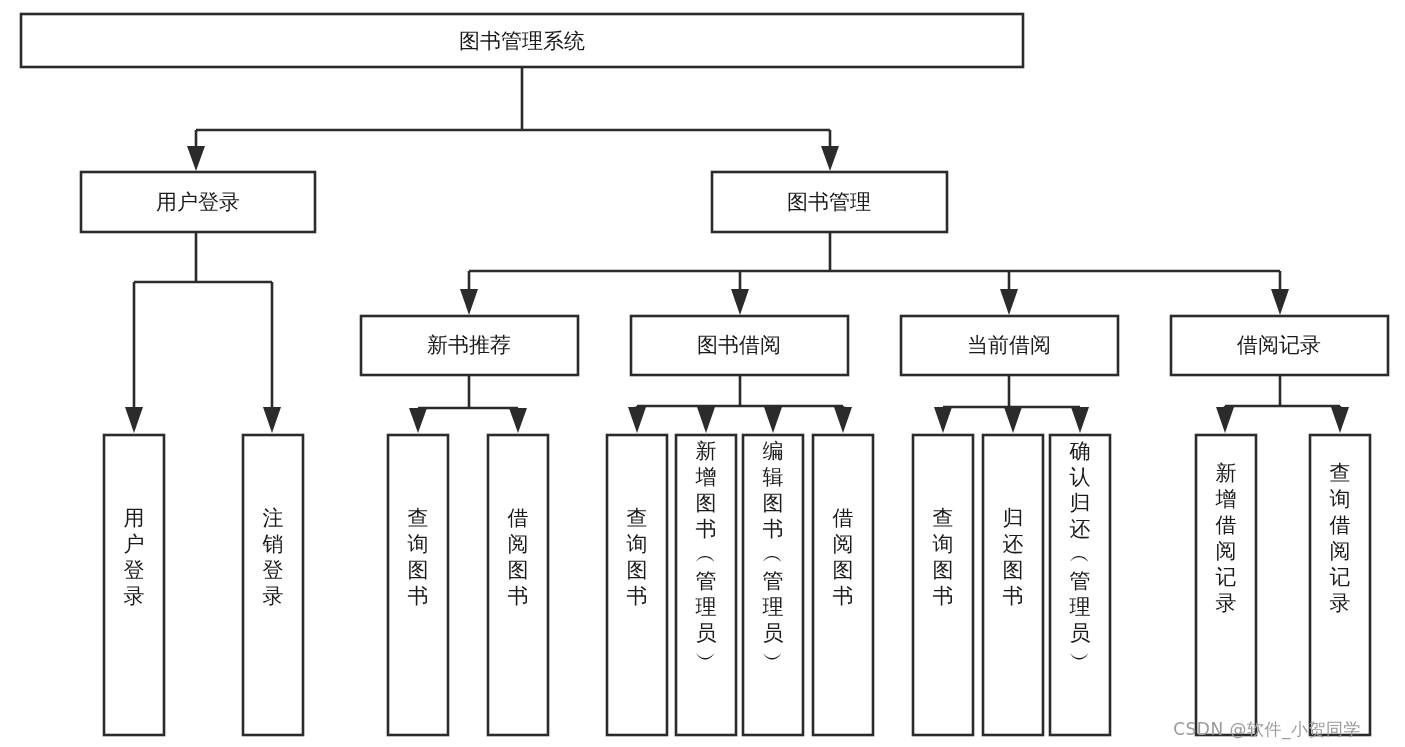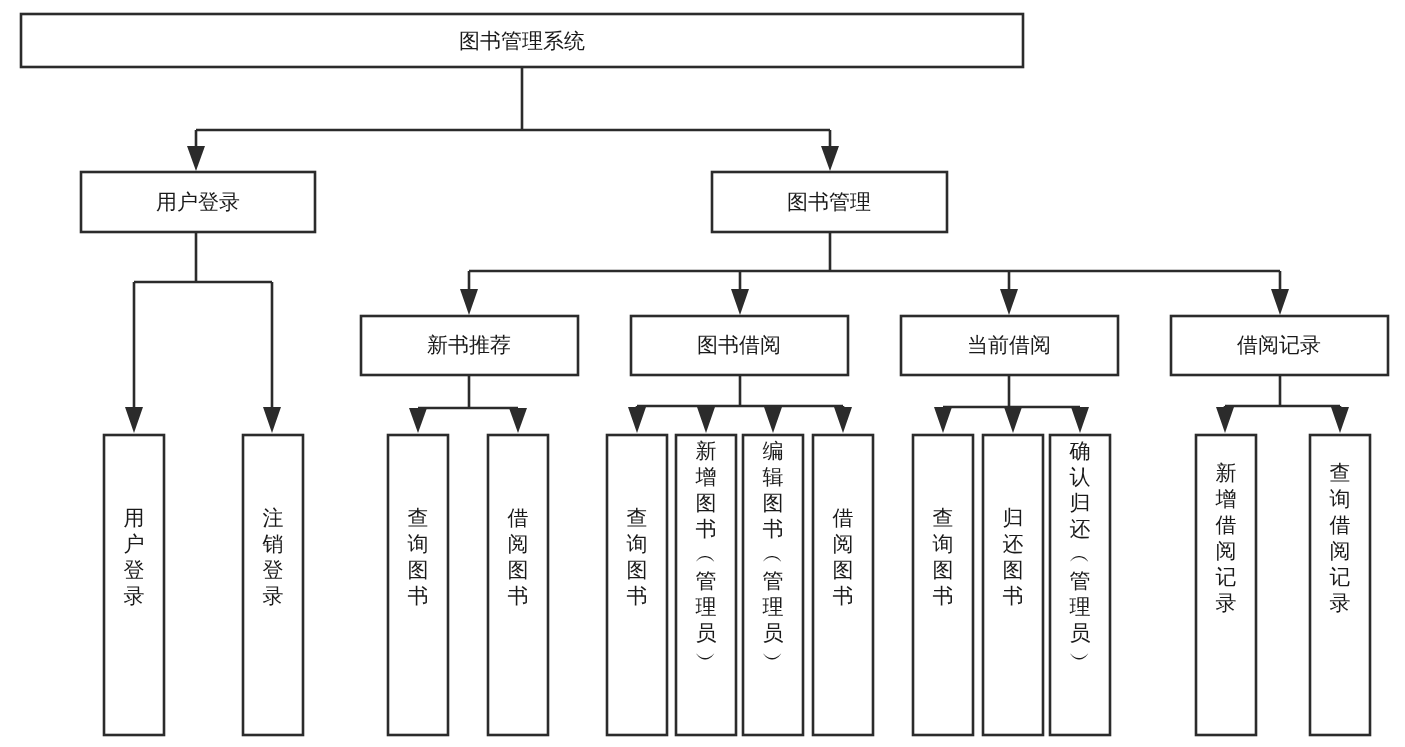--- a/index.html
+++ b/index.html
@@ -217,13 +217,14 @@
       <rect class="node-rect" x="1196" y="435" width="60" height="300"></rect>
       <text class="node-label-v" x="1226" y="480"><tspan x="1226" dy="0">新</tspan><tspan x="1226" dy="26">增</tspan><tspan x="1226" dy="26">借</tspan><tspan x="1226" dy="26">阅</tspan><tspan x="1226" dy="26">记</tspan><tspan x="1226" dy="26">录</tspan></text>
     </g>
     <g>
       <rect class="node-rect" x="1310" y="435" width="60" height="300"></rect>
       <text class="node-label-v" x="1340" y="480"><tspan x="1340" dy="0">查</tspan><tspan x="1340" dy="26">询</tspan><tspan x="1340" dy="26">借</tspan><tspan x="1340" dy="26">阅</tspan><tspan x="1340" dy="26">记</tspan><tspan x="1340" dy="26">录</tspan></text>
     </g>
 
   </svg>
 
+  <div class="watermark-text">CSDN @软件_小贺同学</div>
 </div>
 
 </body></html>

